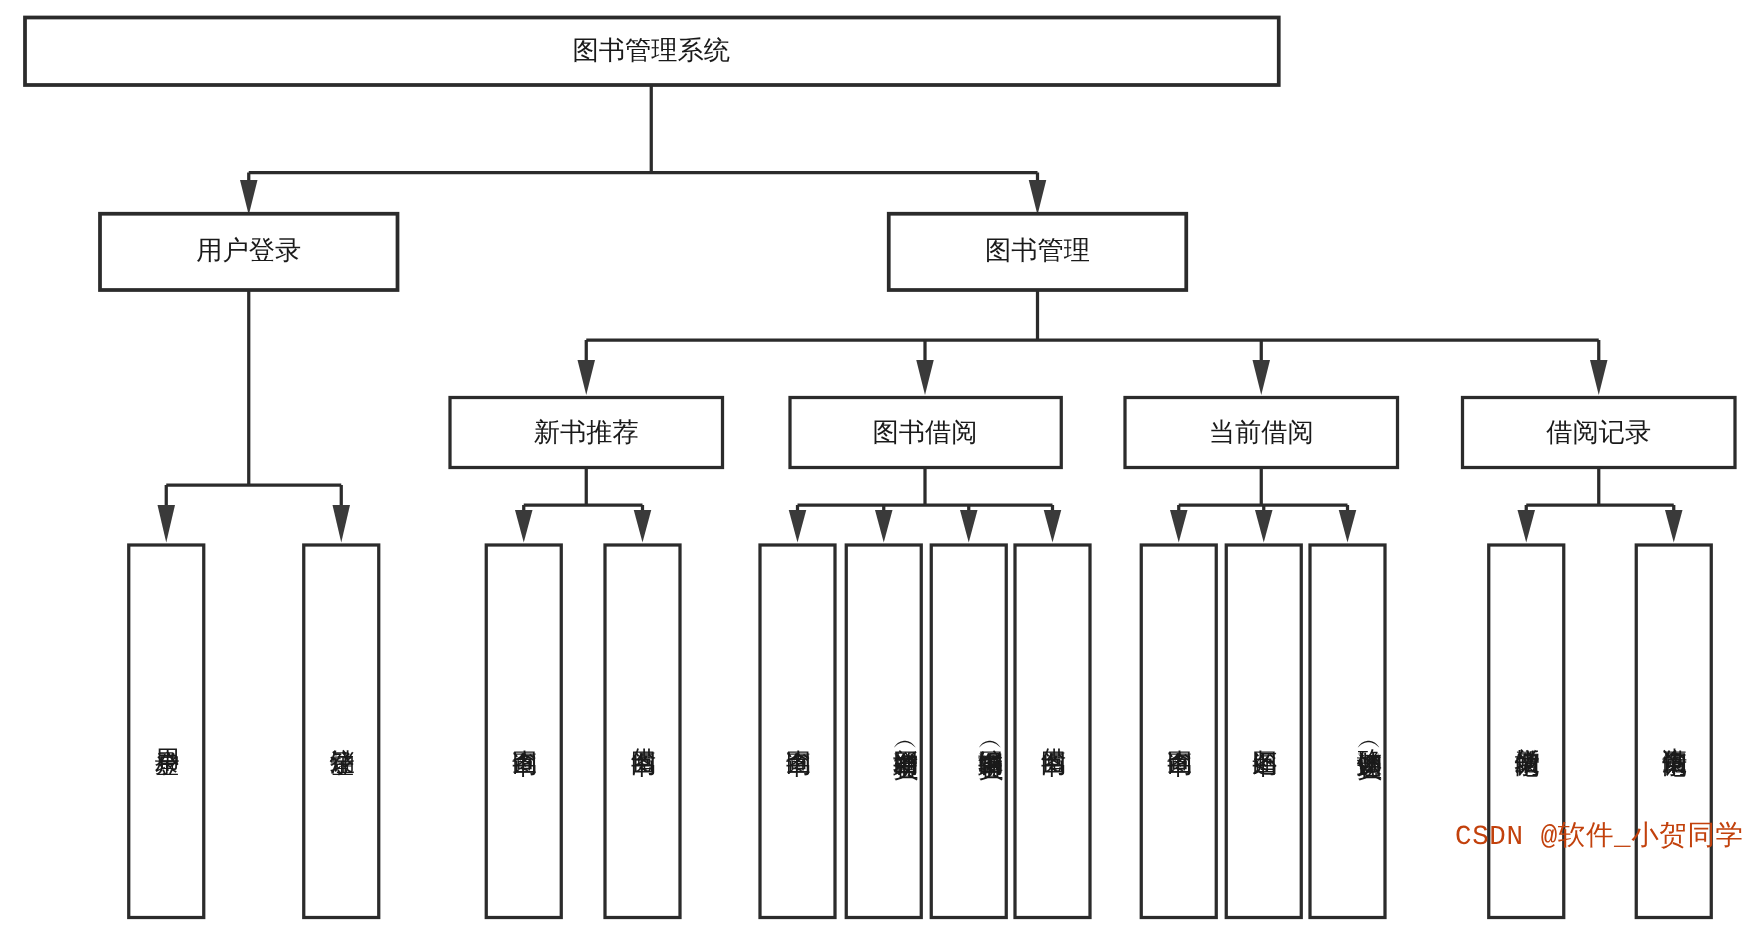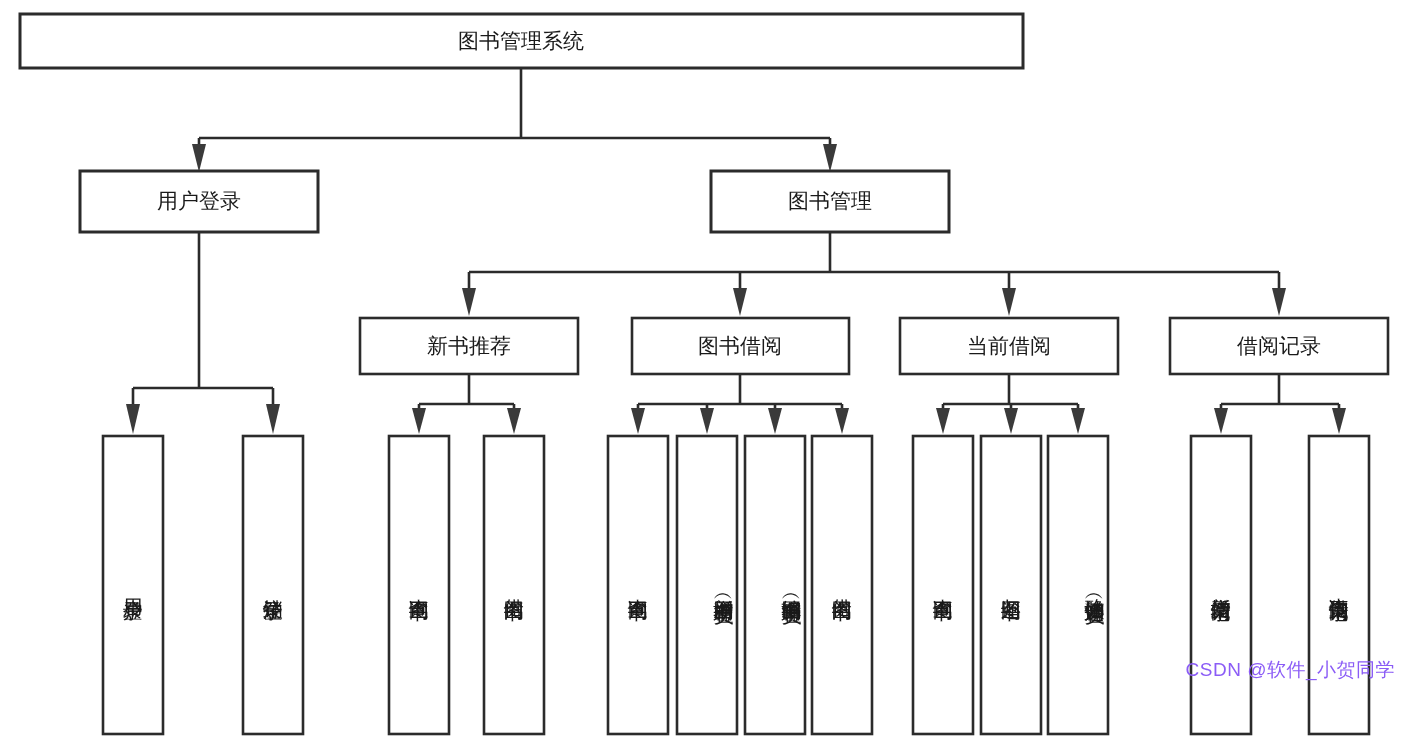--- a/index.html
+++ b/index.html
@@ -22,22 +22,22 @@
     position:absolute;display:flex;align-items:center;justify-content:center;
     writing-mode:vertical-rl;text-orientation:upright;
     font-size:20px;line-height:1.32;color:#1a1a1a;
     letter-spacing:1px;
     font-family:"Liberation Sans","DejaVu Sans",sans-serif;
     white-space:pre-wrap;text-align:center;
     pointer-events:none;
   }
   .watermark{
     position:absolute;right:10px;bottom:4px;
-    font-size:19px;color:#8b5cf6;
-    font-family:Liberation Sans, sans-serif;
+    font-size:22px;color:#c2410c;
+    font-family:Liberation Mono, monospace;
     white-space:nowrap;letter-spacing:0.5px;
   }
 </style>
 </head>
 <body>
 
 <div id="diagram-root">
 
   <svg class="canvas" viewBox="0 0 1405 747">
     <g>

